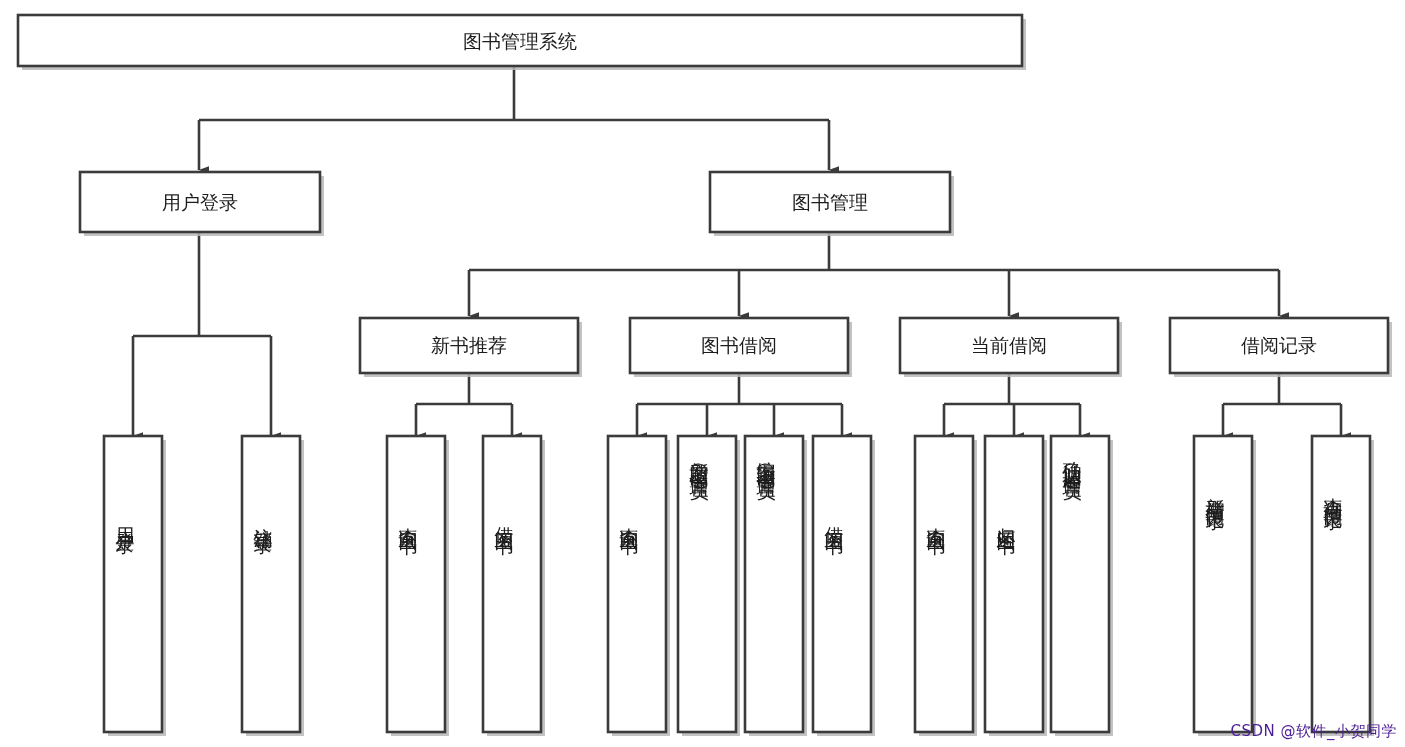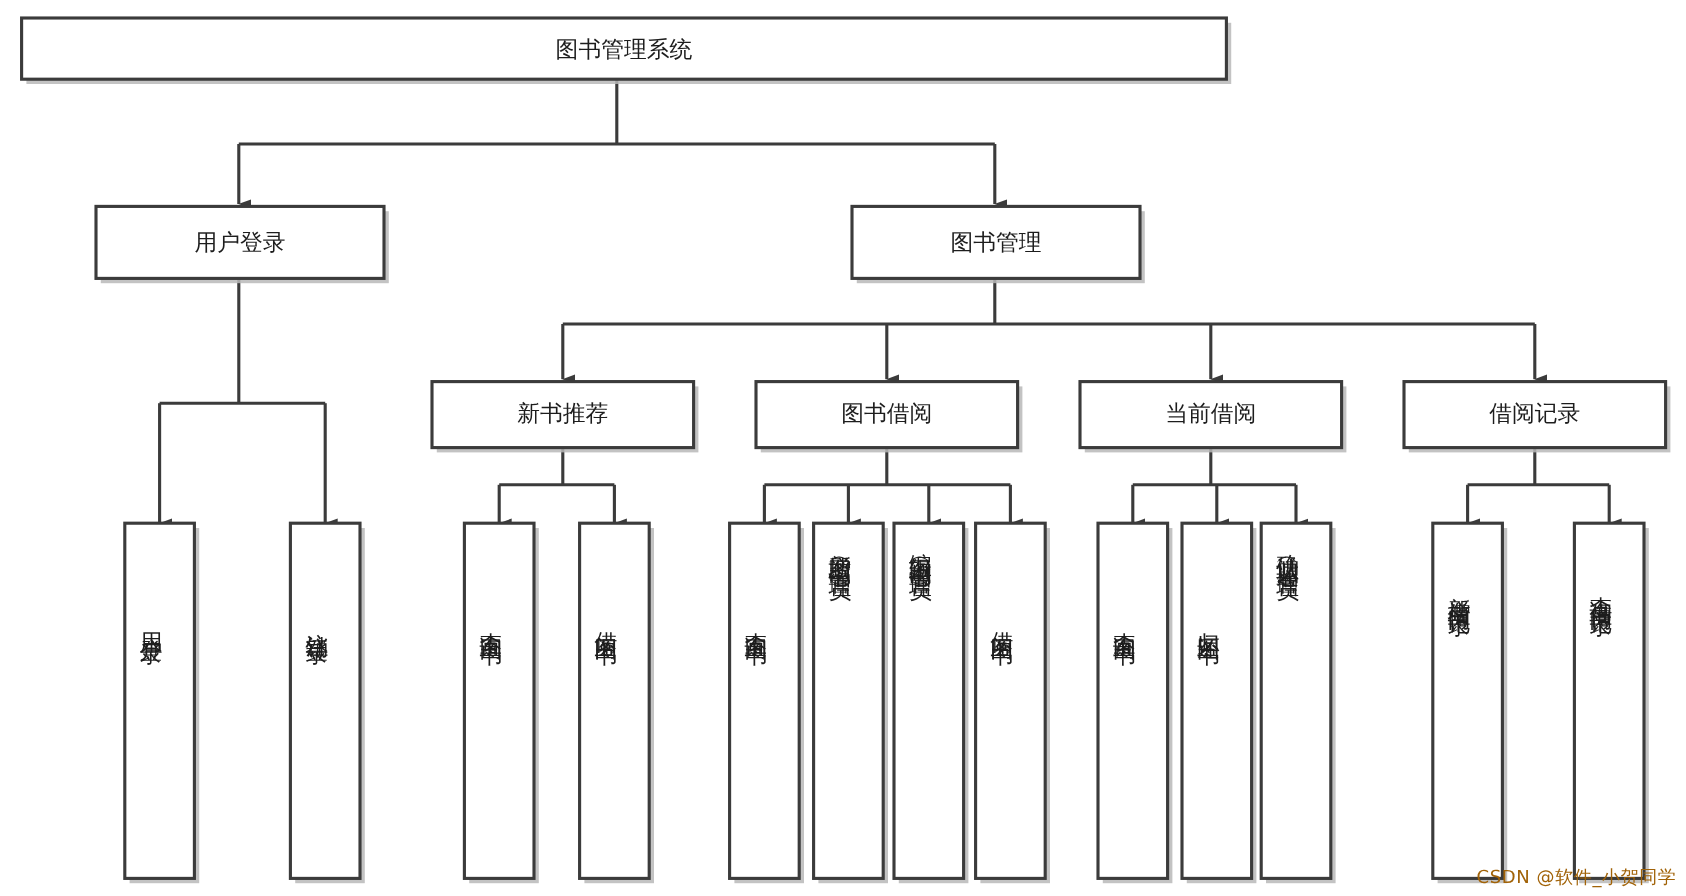--- a/index.html
+++ b/index.html
@@ -62,21 +62,21 @@
     text-align: left;
     white-space: nowrap;
     pointer-events: none;
   }
   .watermark {
     position: absolute;
     right: 8px;
     bottom: 6px;
     font-family: "DejaVu Sans", "Liberation Sans", sans-serif;
     font-size: 15px;
-    color: #a16207;
+    color: #4c1d95;
     white-space: nowrap;
     letter-spacing: 0.5px;
   }
 </style>
 </head>
 <body>
 
 <div id="diagram-root">
 
   <svg id="tree-svg" viewBox="0 0 1405 747">

